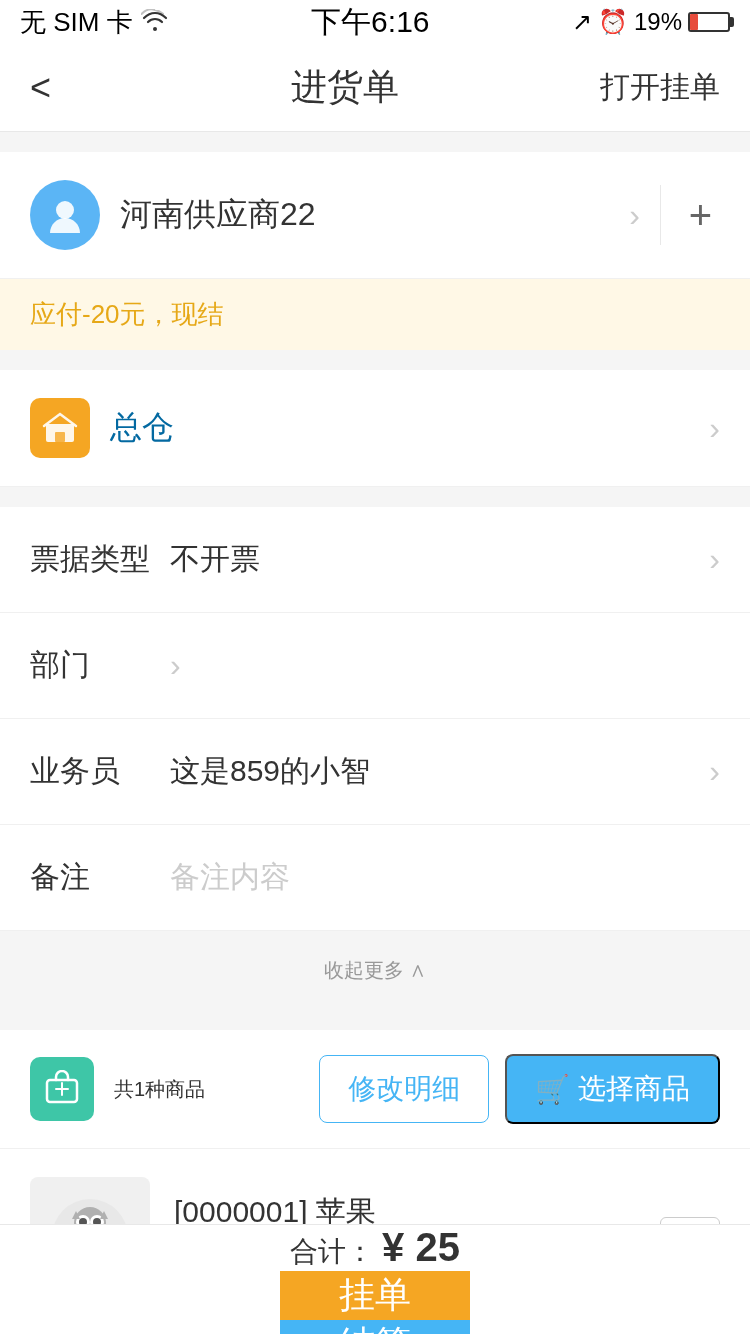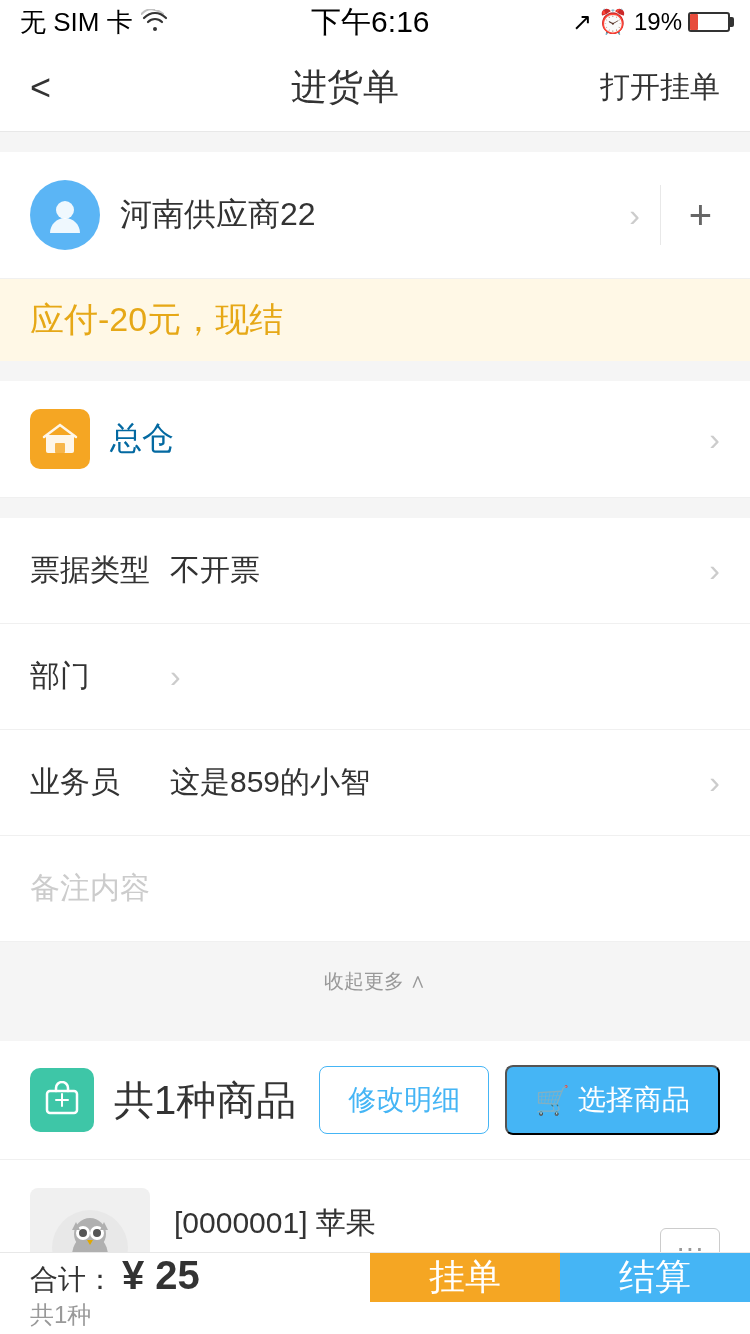--- a/index.html
+++ b/index.html
@@ -117,21 +117,21 @@
       padding-left: 20px;
       font-size: 40px;
       color: #666;
       cursor: pointer;
     }
 
     
     .notice-bar {
       background: #fff8e6;
       padding: 18px 30px;
-      font-size: 34px;
+      font-size: 26px;
       color: #e6a817;
     }
 
     
     .list-row {
       background: #fff;
       display: flex;
       align-items: center;
       padding: 28px 30px;
       border-bottom: 1px solid #f0f0f0;
@@ -195,21 +195,21 @@
     .product-bar-icon {
       width: 64px; height: 64px;
       border-radius: 10px;
       background: #3ec6a7;
       display: flex; align-items: center; justify-content: center;
       margin-right: 20px;
       flex-shrink: 0;
     }
     .product-count {
       flex: 1;
-      font-size: 40px;
+      font-size: 20px;
       color: #333;
     }
     .btn-outline {
       border: 1.5px solid #45b5f5;
       border-radius: 8px;
       color: #45b5f5;
       font-size: 28px;
       padding: 14px 28px;
       background: #fff;
       cursor: pointer;
@@ -261,25 +261,26 @@
       display: flex; align-items: center; justify-content: center;
       color: #999; font-size: 28px;
       cursor: pointer;
     }
 
     
     .bottom-bar {
       position: fixed;
       bottom: 0;
       width: 750px;
-      height: 82px;
-      display: flex;
-      align-items: flex-start;
+      height: 110px;
+      display: flex;
+      align-items: center;
       background: #fff;
       border-top: 1px solid #e8e8e8;
+      flex-direction: column;
     }
     .bottom-total {
       flex: 1;
       display: flex;
       flex-direction: column;
       justify-content: center;
       padding: 0 30px;
     }
     .bottom-total-label {
       font-size: 28px;
@@ -385,20 +386,21 @@
   <span class="form-chevron">›</span>
 </div>
 
 <div class="form-row">
   <span class="form-label">业务员</span>
   <span class="form-value">这是859的小智</span>
   <span class="form-chevron">›</span>
 </div>
 
 <div class="form-row">
+  <span class="form-label">备注</span>
   <span class="form-value placeholder">备注内容</span>
 </div>
 
 <div class="collapse-row">
   <span>收起更多 ∧</span>
 </div>
 
 <div class="product-bar">
   <div class="product-bar-icon">
     <svg width="38" height="38" viewBox="0 0 38 38" fill="none">
@@ -454,17 +456,16 @@
   </div>
   <div class="product-more">···</div>
 </div>
 
 <div class="bottom-bar">
   <div class="bottom-total">
     <div style="display:flex; align-items:baseline; gap:8px;">
       <span class="bottom-total-label">合计：</span>
       <span class="bottom-total-amount">¥ 25</span>
     </div>
-    <div class="bottom-total-sub">共1种</div>
   </div>
   <div class="bottom-btn btn-hang">挂单</div>
   <div class="bottom-btn btn-pay">结算</div>
 </div>
 
 </body></html>

